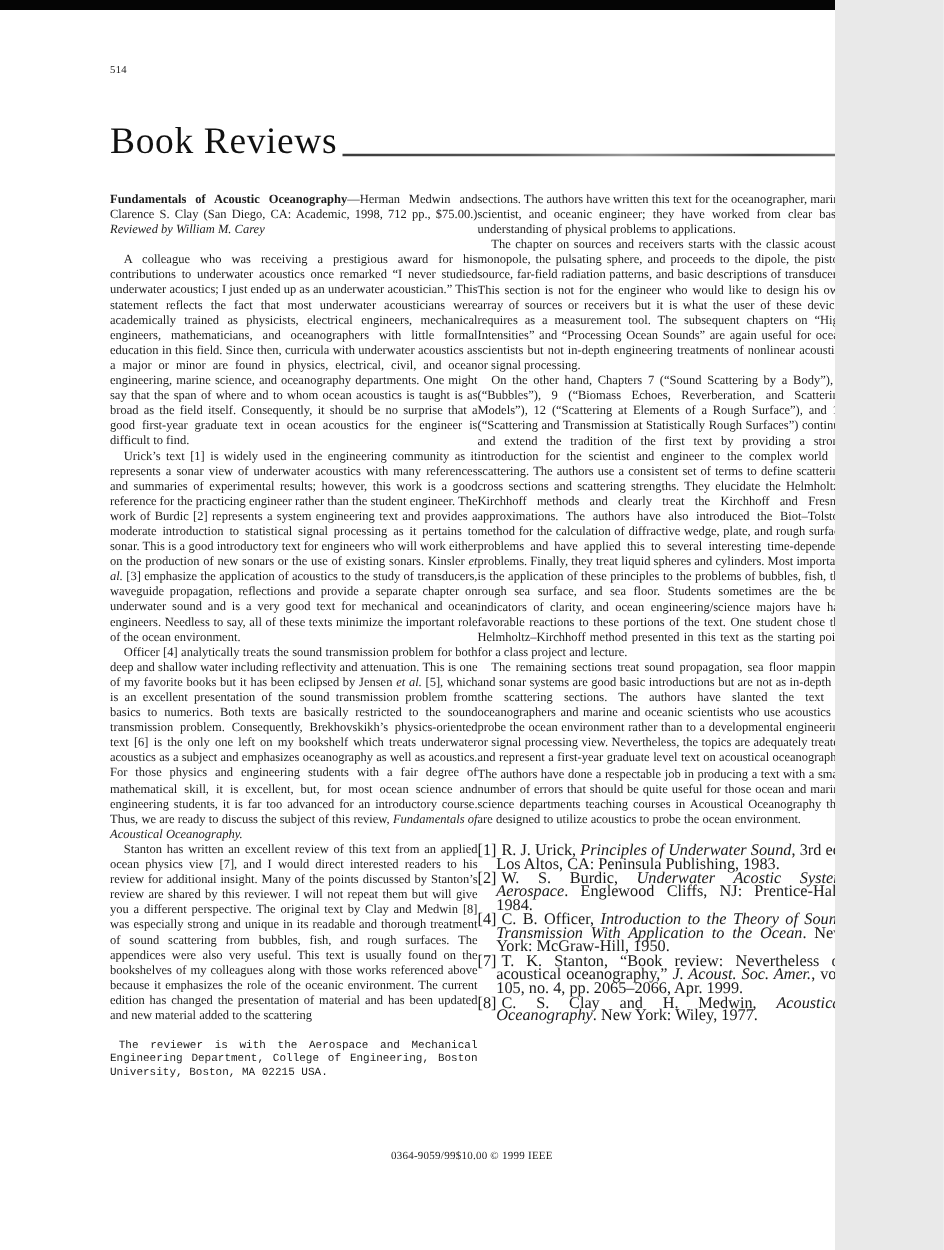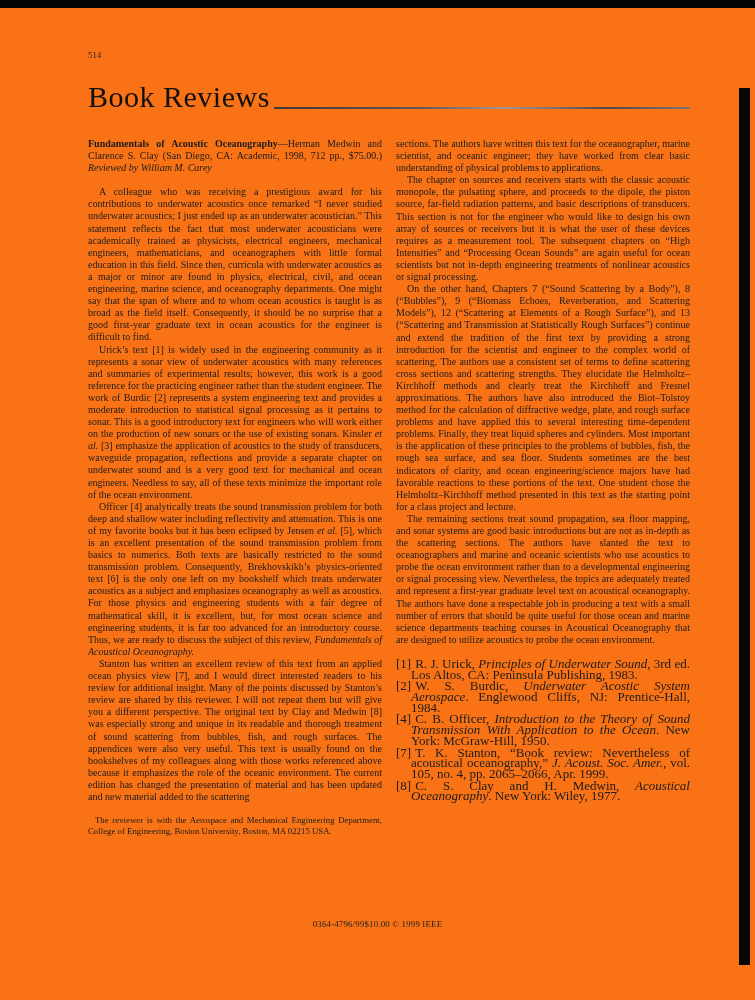--- a/index.html
+++ b/index.html
@@ -3,39 +3,39 @@
 <meta charset="utf-8">
 <style>
   html,body{margin:0;padding:0;}
   body{
     width:755px;height:1000px;
     background:#e9e9e9;
     font-family:"Liberation Serif", serif;
     color:#1c1c1c;
   }
   .sheet{
-    position:relative;width:755px;height:1000px;
-    background:#f97316;overflow:hidden;
+    position:relative;width:668px;height:1000px;
+    background:#ffffff;overflow:hidden;
   }
   .scan-bar-top{position:absolute;top:0;left:0;width:755px;height:8px;background:#050505;}
   .scan-bar-right{position:absolute;top:88px;left:739px;width:11px;height:877px;background:#070707;}
   .page{position:absolute;left:88px;top:0;width:602px;}
   .header-row{
     display:flex;justify-content:space-between;align-items:baseline;
     padding-top:50px;font-size:8.5px;letter-spacing:0.25px;color:#222;
   }
-  .title-row{display:flex;align-items:flex-end;margin-top:16px;height:36px;}
+  .title-row{display:flex;align-items:flex-end;margin-top:32px;height:36px;}
   .page-title{font-size:30px;letter-spacing:0.5px;color:#111;line-height:1;white-space:nowrap;}
   .title-rule{flex:1;height:2px;margin:0 0 3px 4px;
     background:linear-gradient(90deg,#3a3a3a 0%,#5a5a5a 35%,#9a9a9a 55%,#4a4a4a 80%,#777 100%);}
-  .columns{display:flex;gap:14px;margin-top:26px;}
+  .columns{display:flex;margin-top:26px;}
   .col{width:294px;font-size:10px;line-height:12.1px;text-align:justify;color:#1b1b1b;}
   .lead-heading{margin:0 0 12px 0;text-indent:0;}
   .para{margin:0;text-indent:11px;}
-  .footnote-block{margin-top:12px;font-size:8.8px;line-height:11px;}
+  .footnote-block{margin-top:12px;font-size:8.8px;line-height:11px;font-family:Liberation Mono, monospace;}
   .footnote{margin:0;text-indent:7px;text-align:justify;}
   .refs{margin-top:13px;font-size:13px;line-height:10.7px;}
   .ref{margin:0 0 1px 0;padding-left:15px;text-indent:-15px;text-align:justify;}
   .ref-num{margin-right:4px;}
   .footer-line{
     position:absolute;left:0;top:919px;width:755px;
     text-align:center;font-size:8.8px;color:#222;letter-spacing:0.2px;
   }
 </style>
 </head>
@@ -79,14 +79,14 @@
           <div class="ref"><span class="ref-num">[2]</span><span><span>W. S. Burdic, </span><i>Underwater Acostic System Aerospace</i><span>.  Englewood Cliffs, NJ: Prentice-Hall, 1984.</span></span></div>
           <div class="ref"><span class="ref-num">[4]</span><span><span>C. B. Officer, </span><i>Introduction to the Theory of Sound Transmission With Application to the Ocean</i><span>.  New York: McGraw-Hill, 1950.</span></span></div>
           <div class="ref"><span class="ref-num">[7]</span><span><span>T. K. Stanton, “Book review: Nevertheless of acoustical oceanography,” </span><i>J. Acoust. Soc. Amer.</i><span>, vol. 105, no. 4, pp. 2065–2066, Apr. 1999.</span></span></div>
           <div class="ref"><span class="ref-num">[8]</span><span><span>C. S. Clay and H. Medwin, </span><i>Acoustical Oceanography</i><span>.  New York: Wiley, 1977.</span></span></div>
         </div>
       </div>
 
     </div>
   </div>
 
-  <div class="footer-line">0364-4796/99$10.00 © 1999 IEEE</div>
+  <div class="footer-line">0364-9059/99$10.00 © 1999 IEEE</div>
 </div>
 
 </body></html>

